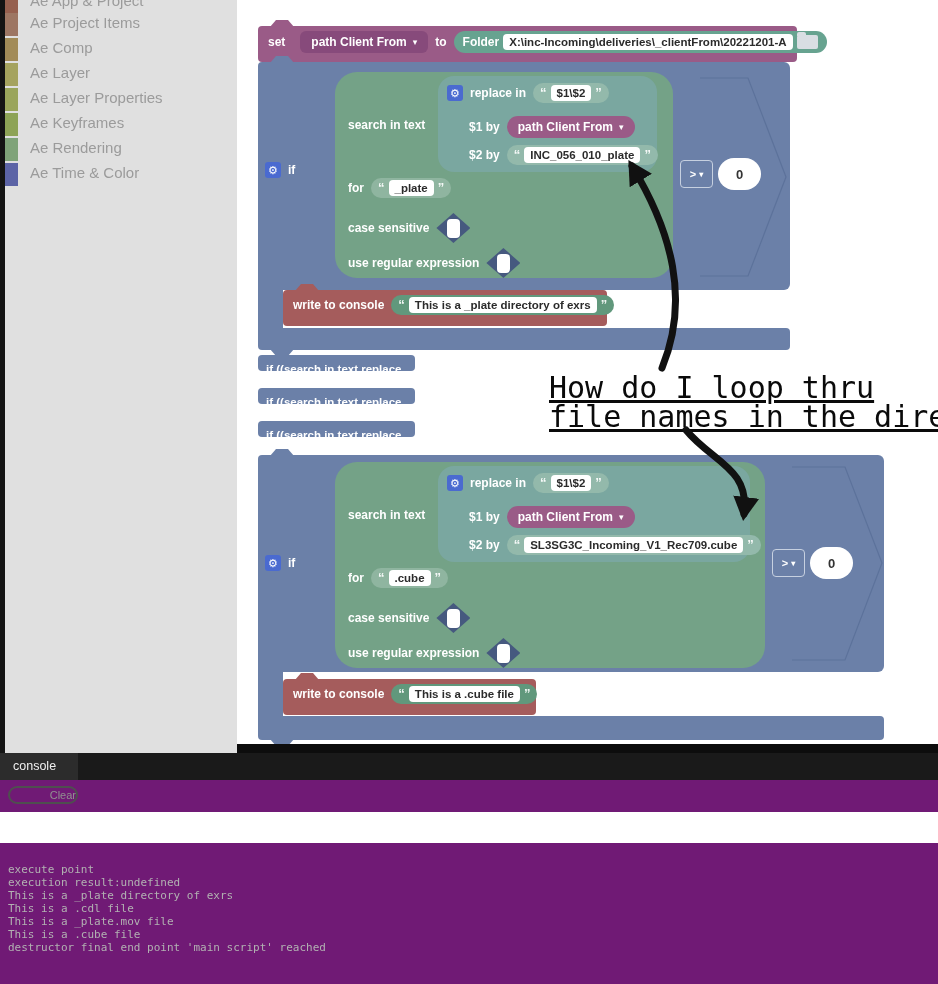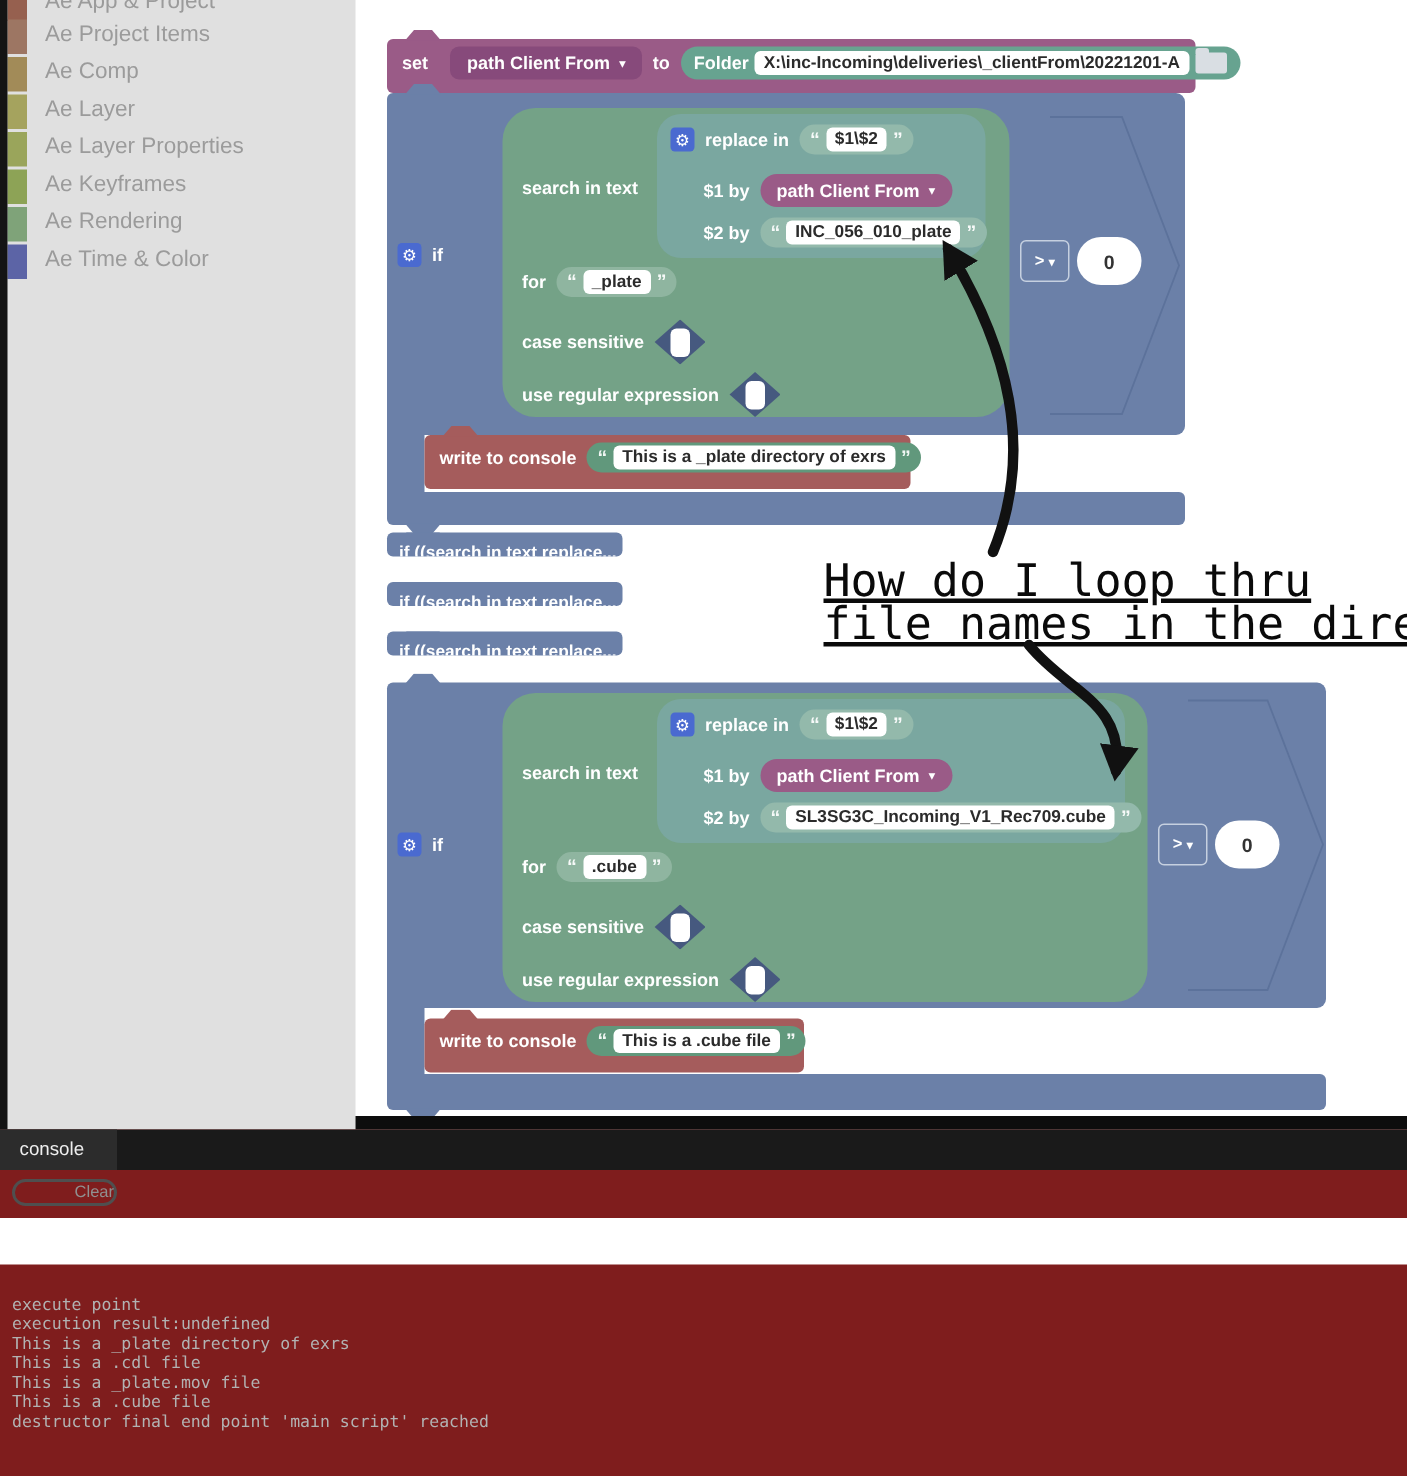--- a/index.html
+++ b/index.html
@@ -52,21 +52,21 @@
   .folder-ic { position:relative; width:21px; height:14px; background:#d9dee3; border-radius:2px; }
   .folder-ic::before { content:""; position:absolute; top:-3px; left:0; width:9px; height:4px;
                        background:#d9dee3; border-radius:2px 2px 0 0; }
 
   
   #annot { position:absolute; left:549px; top:373px; font-family:"DejaVu Sans Mono", monospace;
            font-size:30px; line-height:29px; color:#0a0a0a; white-space:pre;text-decoration:underline; }
 
   
   #ws-bottom-bar { left:237px; top:744px; width:701px; height:9px; background:#0d0d0d; }
-  #console { left:0; top:753px; width:938px; height:231px; background:#7f1d1d; }
+  #console { left:0; top:753px; width:938px; height:231px; background:#701a75; }
   #console-header { position:absolute; left:0; top:0; width:938px; height:27px; background:#1a1a1a; }
   #console-tab { position:absolute; left:0; top:0; width:78px; height:27px; background:#2c2c2c;
                  color:#eeeeee; font-size:12.5px; line-height:27px; padding-left:13px; }
   #clear-btn { position:absolute; left:8px; top:33px; width:70px; height:18px;
                border:2px solid #4f4f4f; border-radius:10px; background:transparent;
                color:#909090; font-size:11px; text-align:right; line-height:14px; }
   #console-input { position:absolute; left:0; top:59px; width:938px; height:31px;
                    background:#fff; border:none; outline:none; font-size:13px; }
   #console-out { position:absolute; left:8px; top:110px; font-family:"DejaVu Sans Mono", monospace;
                  font-size:11px; line-height:13px; color:#b2b2b2; white-space:pre; }

